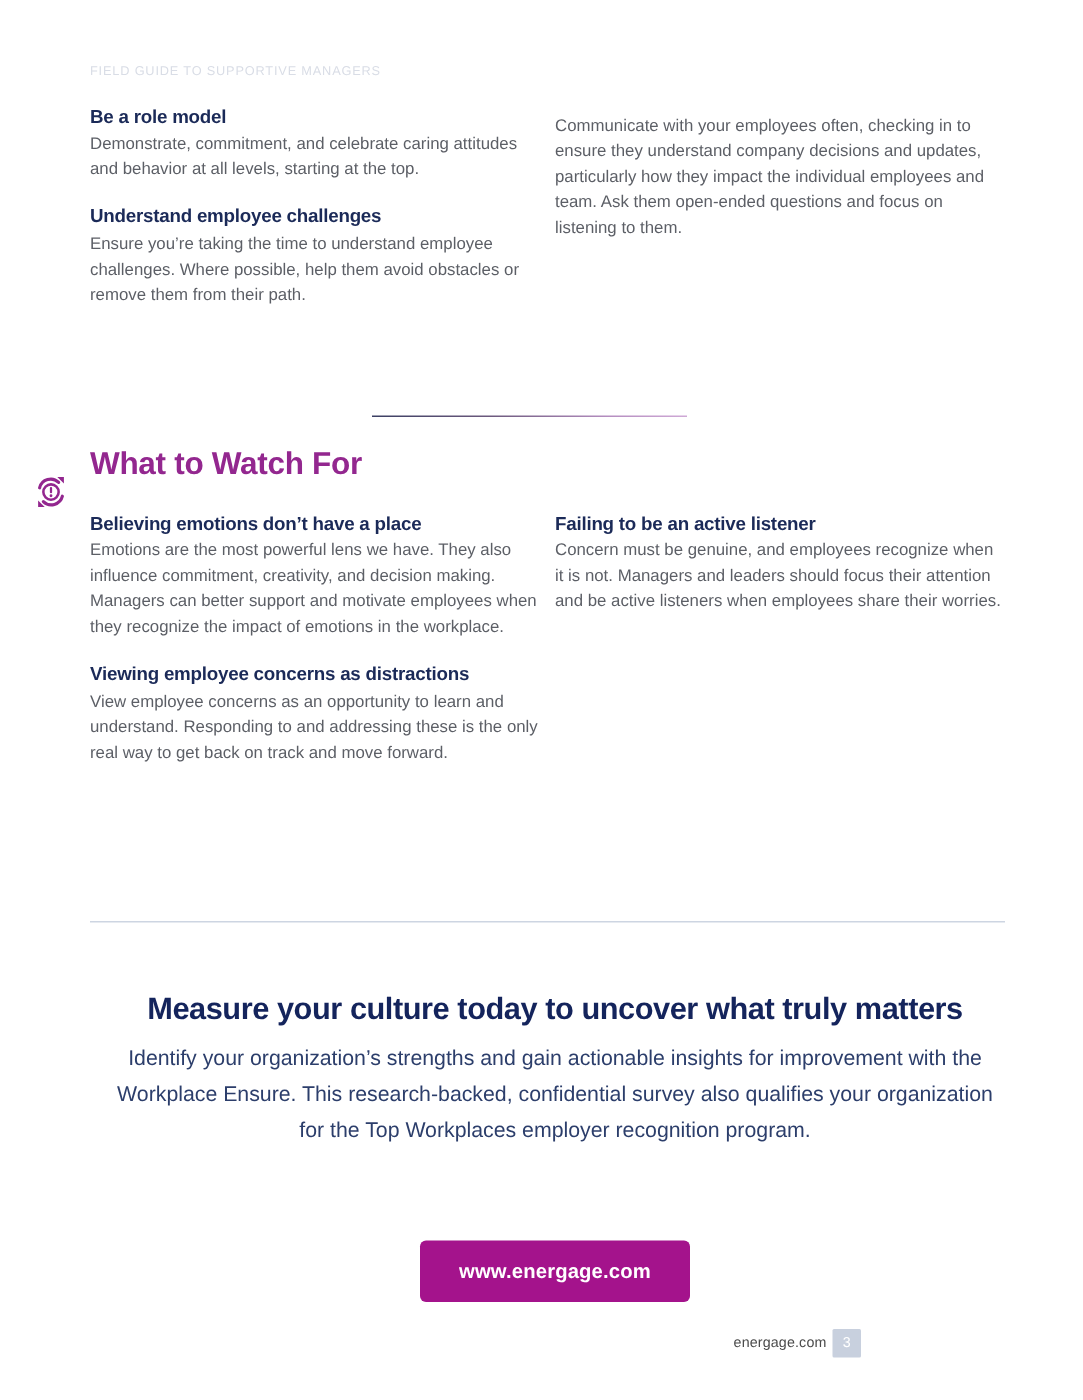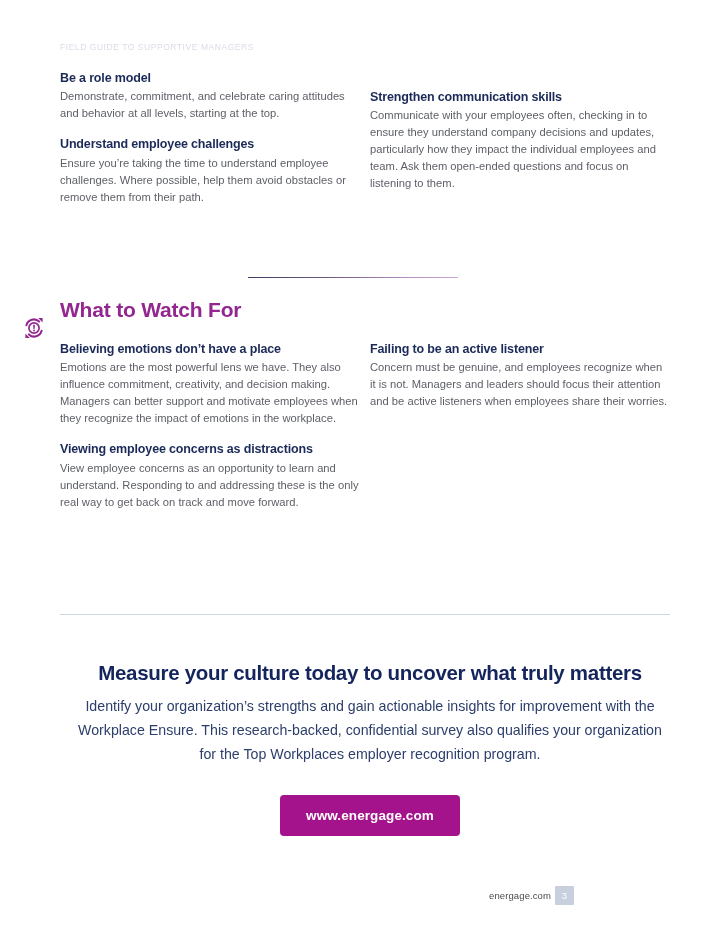--- a/index.html
+++ b/index.html
@@ -60,21 +60,21 @@
   }
   .entry-body {
     font-size: 11.2px;
     color: #5c5f66;
     line-height: 1.52;
     margin: 0;
     letter-spacing: 0.01px;
   }
 
   
-  #block-top { top: 70px; align-items: center; }
+  #block-top { top: 70px; }
   #block-top .col-right { padding-top: 6px; }
 
   
   .divider-gradient {
     position: absolute;
     left: 248px;
     top: 277px;
     width: 210px;
     height: 1px;
     background: linear-gradient(to right, #3b3f63 0%, #6d5a7e 38%, #b58ec0 75%, #cfa9d6 100%);
@@ -149,20 +149,21 @@
     color: #ffffff;
     font-size: 13.5px;
     font-weight: 700;
     letter-spacing: 0.1px;
     padding: 13px 26px;
     border: none;
     border-radius: 4px;
     text-decoration: none;
     cursor: pointer;
     font-family: "Liberation Sans", sans-serif;
+    margin-top: 32px;
   }
 
   
   .footer {
     position: absolute;
     right: 52px;
     bottom: 28px;
     display: flex;
     align-items: center;
     gap: 4px;
@@ -201,21 +202,20 @@
 
       <div class="entry">
         <p class="entry-title">Understand employee challenges</p>
         <p class="entry-body">Ensure you’re taking the time to understand employee challenges. Where possible, help them avoid obstacles or remove them from their path.</p>
       </div>
 
     </div>
     <div class="col-right">
 
       <div class="entry">
-        <p class="entry-title">Strengthen communication skills</p>
         <p class="entry-body">Communicate with your employees often, checking in to ensure they understand company decisions and updates, particularly how they impact the individual employees and team. Ask them open-ended questions and focus on listening to them.</p>
       </div>
 
     </div>
   </div>
 
   <div class="divider-gradient"></div>
 
   <span class="watch-icon">
     <svg width="28" height="28" viewBox="0 0 28 28" xmlns="http://www.w3.org/2000/svg">

